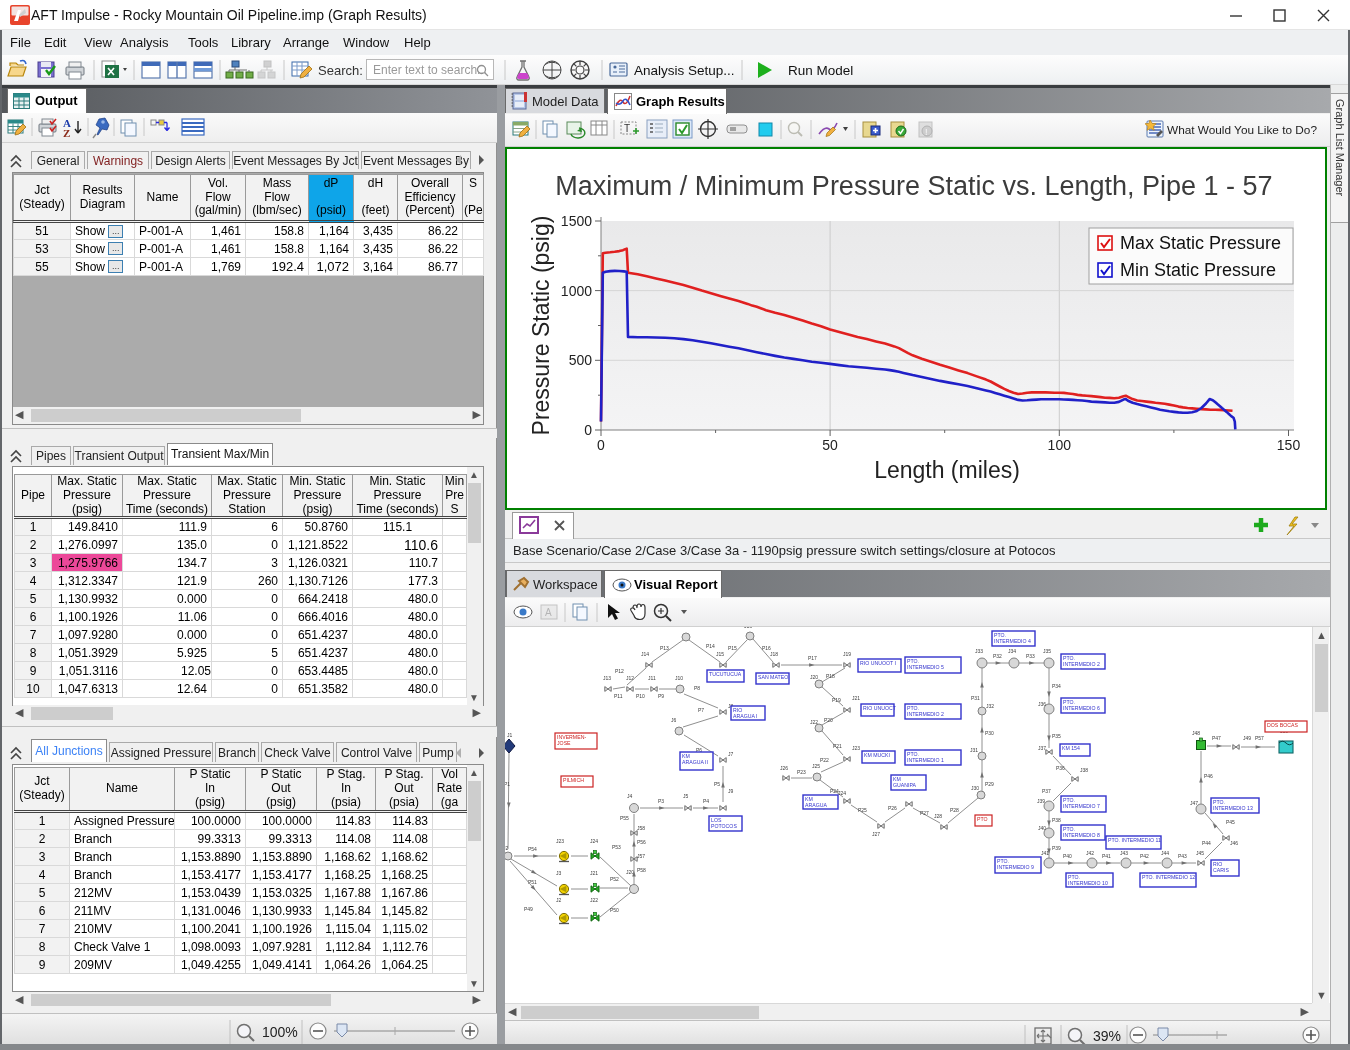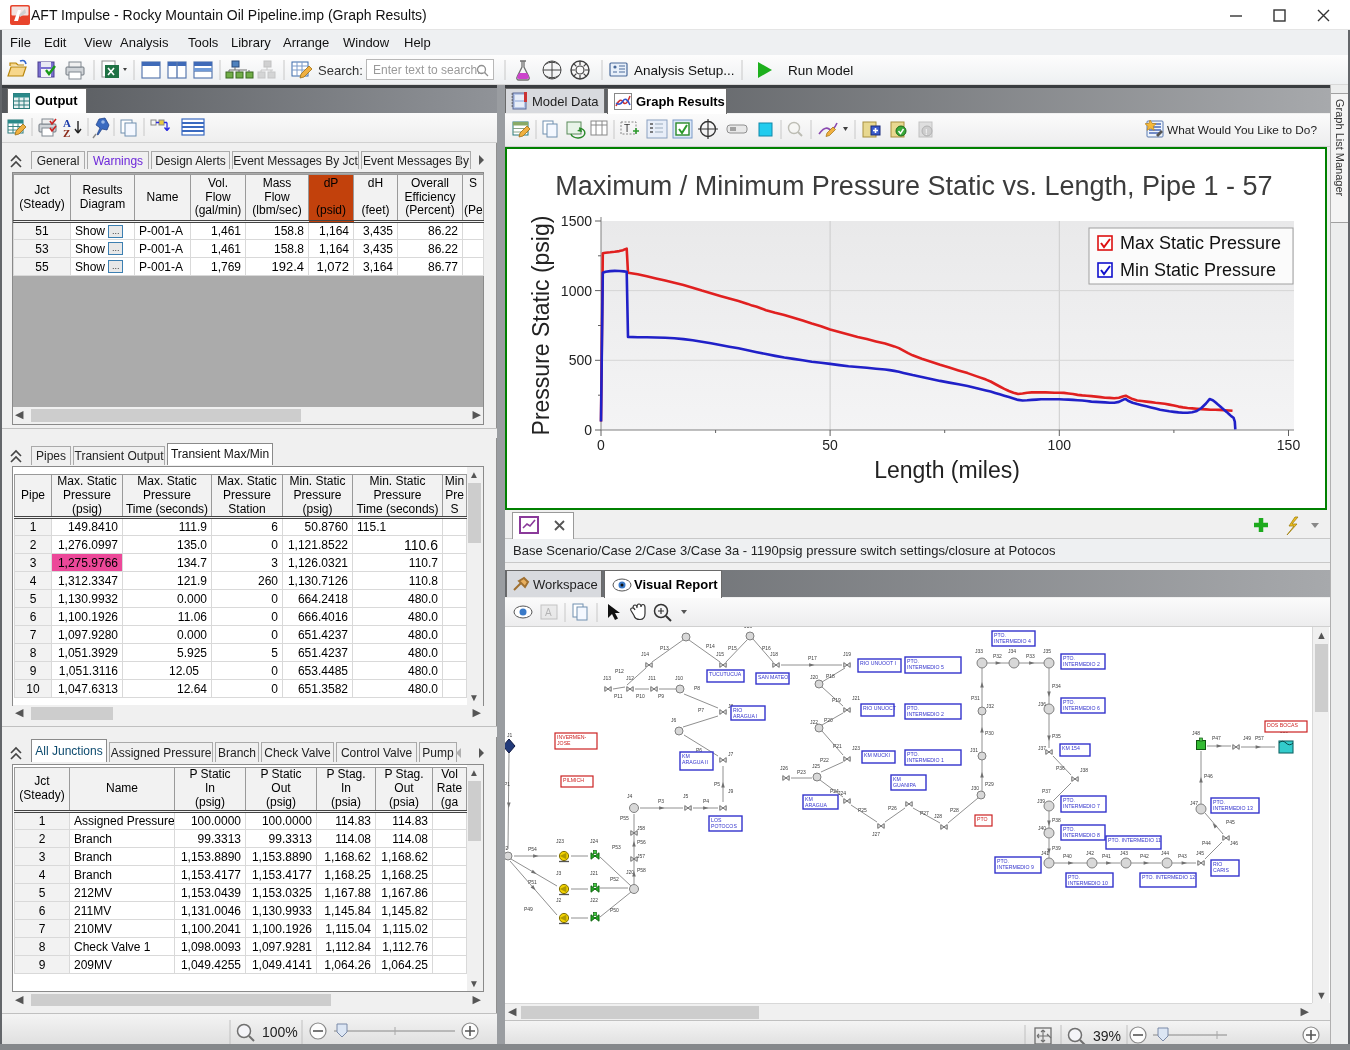--- a/index.html
+++ b/index.html
@@ -167,42 +167,42 @@
   <path d="M150 7.5 h3 M158 7.5 h3 M161 7.5 v8 m0 0 l-2.5 -3 m2.5 3 l2.5 -3" stroke="#2a2ae0" stroke-width="1.3" fill="none"></path>
  </g>
  <g>
   <rect x="176" y="4" width="22" height="16" fill="#fff" stroke="#3a6ac0" stroke-width="1.2"></rect>
   <path d="M176 8 h22 M176 12 h22 M176 16 h22" stroke="#3a6ac0" stroke-width="2"></path>
  </g>
 </svg>
       </div>
 </div>
 <div style="position:absolute;left:31px;top:151px;width:54px;height:18px;background:#f0f0f0;border:1px solid #aaa;border-bottom:none;text-align:center;font-size:12px;line-height:18px;color:#222;">General</div>
-    <div style="position:absolute;left:87px;top:151px;width:62px;height:18px;background:#f0f0f0;border:1px solid #aaa;border-bottom:none;text-align:center;font-size:12px;line-height:18px;color:#6d28d9;">Warnings</div>
+    <div style="position:absolute;left:87px;top:151px;width:62px;height:18px;background:#f0f0f0;border:1px solid #aaa;border-bottom:none;text-align:center;font-size:12px;line-height:18px;color:#7f1d1d;">Warnings</div>
     <div style="position:absolute;left:151px;top:151px;width:79px;height:18px;background:#f0f0f0;border:1px solid #aaa;border-bottom:none;text-align:center;font-size:12px;line-height:18px;color:#222;">Design Alerts</div>
     <div style="position:absolute;left:232px;top:151px;width:127px;height:18px;background:#f0f0f0;border:1px solid #aaa;border-bottom:none;text-align:center;font-size:12px;line-height:18px;color:#222;">Event Messages By Jct</div>
     <div style="position:absolute;left:361px;top:151px;width:110px;height:18px;background:#f0f0f0;border:1px solid #aaa;border-bottom:none;text-align:center;font-size:12px;line-height:18px;color:#222;">Event Messages By </div>
 <svg class="abs" style="left:8px;top:153px" width="20" height="16">
       <path d="M3 8 l5 -5 l5 5 M3 14 l5 -5 l5 5" stroke="#444" stroke-width="1.6" fill="none"></path>
     </svg>
 <svg class="abs" style="left:455px;top:153px" width="36" height="14">
       <path d="M6 2 l-5 5 l5 5 Z" fill="#b0b0b0"></path>
       <path d="M24 2 l5 5 l-5 5 Z" fill="#555"></path>
     </svg>
 <div class="abs" style="left:12px;top:172px;width:472px;height:253px;background:#ababab;border:1px solid #8a8a8a;"></div>
 <div style="position:absolute;left:13px;top:174px;width:470px;">
       <table style="border-collapse:collapse;table-layout:fixed;width:470px;font-family:'Liberation Sans',sans-serif;">
         <tbody>
           <tr>
             <td style="border:1px solid #9a9a9a;width:57px;height:47px;background:#f2f2f2;font-size:12px;text-align:center;vertical-align:middle;line-height:1.15;padding:0 1px;border-bottom:3px double #444;">Jct<br>(Steady)</td>
             <td style="border:1px solid #9a9a9a;width:64px;height:47px;background:#f2f2f2;font-size:12px;text-align:center;vertical-align:middle;line-height:1.15;padding:0 1px;border-bottom:3px double #444;">Results<br>Diagram</td>
             <td style="border:1px solid #9a9a9a;width:56px;height:47px;background:#f2f2f2;font-size:12px;text-align:center;vertical-align:middle;line-height:1.15;padding:0 1px;border-bottom:3px double #444;">Name</td>
             <td style="border:1px solid #9a9a9a;width:55px;height:47px;background:#f2f2f2;font-size:12px;text-align:center;vertical-align:middle;line-height:1.15;padding:0 1px;border-bottom:3px double #444;">Vol.<br>Flow<br>(gal/min)</td>
             <td style="border:1px solid #9a9a9a;width:63px;height:47px;background:#f2f2f2;font-size:12px;text-align:center;vertical-align:middle;line-height:1.15;padding:0 1px;border-bottom:3px double #444;">Mass<br>Flow<br>(lbm/sec)</td>
-            <td style="border:1px solid #9a9a9a;width:45px;height:47px;background:#c2410c;font-size:12px;text-align:center;vertical-align:middle;line-height:1.15;padding:0 1px;border-bottom:3px double #444;">dP<br><br>(psid)</td>
+            <td style="border:1px solid #9a9a9a;width:45px;height:47px;background:#0ea5e9;font-size:12px;text-align:center;vertical-align:middle;line-height:1.15;padding:0 1px;border-bottom:3px double #444;">dP<br><br>(psid)</td>
             <td style="border:1px solid #9a9a9a;width:44px;height:47px;background:#f2f2f2;font-size:12px;text-align:center;vertical-align:middle;line-height:1.15;padding:0 1px;border-bottom:3px double #444;">dH<br><br>(feet)</td>
             <td style="border:1px solid #9a9a9a;width:65px;height:47px;background:#f2f2f2;font-size:12px;text-align:center;vertical-align:middle;line-height:1.15;padding:0 1px;border-bottom:3px double #444;">Overall<br>Efficiency<br>(Percent)</td>
             <td style="border:1px solid #9a9a9a;width:21px;height:47px;background:#f2f2f2;font-size:12px;text-align:center;vertical-align:middle;line-height:1.15;padding:0 1px;border-bottom:3px double #444;">S<br><br>(Pe</td>
           </tr>
           <tr>
             <td style="border:1px solid #d9d9d9;width:57px;height:18px;background:#f2f2f2;font-size:12px;text-align:center;vertical-align:middle;padding:0 4px;white-space:nowrap;overflow:hidden;">51</td>
             <td style="border:1px solid #d9d9d9;width:64px;height:18px;background:#ffffff;font-size:12px;text-align:c;vertical-align:middle;padding:0 4px;white-space:nowrap;overflow:hidden;"><span style="display:inline-block;vertical-align:middle;">Show</span> <span style="display:inline-block;vertical-align:middle;width:15px;height:13px;border:1.5px solid #3c7fb1;background:#e8e8e8;font-size:9px;line-height:10px;text-align:center;color:#333;">...</span></td>
             <td style="border:1px solid #d9d9d9;border-left:1.5px solid #333;width:56px;height:18px;background:#ffffff;font-size:12px;text-align:c;vertical-align:middle;padding:0 4px;white-space:nowrap;overflow:hidden;">P-001-A</td>
             <td style="border:1px solid #d9d9d9;width:55px;height:18px;background:#ffffff;font-size:12px;text-align:right;vertical-align:middle;padding:0 4px;white-space:nowrap;overflow:hidden;">1,461</td>
             <td style="border:1px solid #d9d9d9;width:63px;height:18px;background:#ffffff;font-size:12px;text-align:right;vertical-align:middle;padding:0 4px;white-space:nowrap;overflow:hidden;">158.8</td>
@@ -260,21 +260,21 @@
             <td style="border:1px solid #9a9a9a;width:70px;height:42px;background:#f2f2f2;font-size:12px;text-align:center;vertical-align:middle;line-height:1.15;padding:0 1px;border-bottom:3px double #444;">Min. Static<br>Pressure<br>(psig)</td>
             <td style="border:1px solid #9a9a9a;width:90px;height:42px;background:#f2f2f2;font-size:12px;text-align:center;vertical-align:middle;line-height:1.15;padding:0 1px;border-bottom:3px double #444;">Min. Static<br>Pressure<br>Time (seconds)</td>
             <td style="border:1px solid #9a9a9a;width:24px;height:42px;background:#f2f2f2;font-size:12px;text-align:center;vertical-align:middle;line-height:1.15;padding:0 1px;border-bottom:3px double #444;">Min<br>Pre<br>S</td>
           </tr>
           <tr>
             <td style="border:1px solid #d9d9d9;width:37px;height:18px;background:#f2f2f2;font-size:12px;text-align:center;vertical-align:middle;padding:0 4px;white-space:nowrap;overflow:hidden;">1</td>
             <td style="border:1px solid #d9d9d9;border-left:1.5px solid #333;width:71px;height:18px;background:#ffffff;font-size:12px;text-align:right;vertical-align:middle;padding:0 4px;white-space:nowrap;overflow:hidden;">149.8410</td>
             <td style="border:1px solid #d9d9d9;width:89px;height:18px;background:#ffffff;font-size:12px;text-align:right;vertical-align:middle;padding:0 4px;white-space:nowrap;overflow:hidden;">111.9</td>
             <td style="border:1px solid #d9d9d9;width:71px;height:18px;background:#ffffff;font-size:12px;text-align:right;vertical-align:middle;padding:0 4px;white-space:nowrap;overflow:hidden;">6</td>
             <td style="border:1px solid #d9d9d9;border-left:1.5px solid #333;width:70px;height:18px;background:#ffffff;font-size:12px;text-align:right;vertical-align:middle;padding:0 4px;white-space:nowrap;overflow:hidden;">50.8760</td>
-            <td style="border:1px solid #d9d9d9;width:90px;height:18px;background:#ffffff;font-size:12px;text-align:left;vertical-align:middle;padding:0 4px;white-space:nowrap;overflow:hidden;">115.1</td>
+            <td style="border:1px solid #d9d9d9;width:90px;height:18px;background:#ffffff;font-size:12px;text-align:center;vertical-align:middle;padding:0 4px;white-space:nowrap;overflow:hidden;">115.1</td>
             <td style="border:1px solid #d9d9d9;width:24px;height:18px;background:#ffffff;font-size:12px;text-align:right;vertical-align:middle;padding:0 4px;white-space:nowrap;overflow:hidden;"></td>
           </tr>
           <tr>
             <td style="border:1px solid #d9d9d9;width:37px;height:18px;background:#f2f2f2;font-size:12px;text-align:center;vertical-align:middle;padding:0 4px;white-space:nowrap;overflow:hidden;">2</td>
             <td style="border:1px solid #d9d9d9;border-left:1.5px solid #333;width:71px;height:18px;background:#ffffff;font-size:12px;text-align:right;vertical-align:middle;padding:0 4px;white-space:nowrap;overflow:hidden;">1,276.0997</td>
             <td style="border:1px solid #d9d9d9;width:89px;height:18px;background:#ffffff;font-size:12px;text-align:right;vertical-align:middle;padding:0 4px;white-space:nowrap;overflow:hidden;">135.0</td>
             <td style="border:1px solid #d9d9d9;width:71px;height:18px;background:#ffffff;font-size:12px;text-align:right;vertical-align:middle;padding:0 4px;white-space:nowrap;overflow:hidden;">0</td>
             <td style="border:1px solid #d9d9d9;border-left:1.5px solid #333;width:70px;height:18px;background:#ffffff;font-size:12px;text-align:right;vertical-align:middle;padding:0 4px;white-space:nowrap;overflow:hidden;">1,121.8522</td>
             <td style="border:1px solid #d9d9d9;width:90px;height:18px;background:#ffffff;font-size:14px;text-align:right;vertical-align:middle;padding:0 4px;white-space:nowrap;overflow:hidden;">110.6</td>
             <td style="border:1px solid #d9d9d9;width:24px;height:18px;background:#ffffff;font-size:12px;text-align:right;vertical-align:middle;padding:0 4px;white-space:nowrap;overflow:hidden;"></td>
@@ -287,21 +287,21 @@
             <td style="border:1px solid #d9d9d9;border-left:1.5px solid #333;width:70px;height:18px;background:#ffffff;font-size:12px;text-align:right;vertical-align:middle;padding:0 4px;white-space:nowrap;overflow:hidden;">1,126.0321</td>
             <td style="border:1px solid #d9d9d9;width:90px;height:18px;background:#ffffff;font-size:12px;text-align:right;vertical-align:middle;padding:0 4px;white-space:nowrap;overflow:hidden;">110.7</td>
             <td style="border:1px solid #d9d9d9;width:24px;height:18px;background:#ffffff;font-size:12px;text-align:right;vertical-align:middle;padding:0 4px;white-space:nowrap;overflow:hidden;"></td>
           </tr>
           <tr>
             <td style="border:1px solid #d9d9d9;width:37px;height:18px;background:#f2f2f2;font-size:12px;text-align:center;vertical-align:middle;padding:0 4px;white-space:nowrap;overflow:hidden;">4</td>
             <td style="border:1px solid #d9d9d9;border-left:1.5px solid #333;width:71px;height:18px;background:#ffffff;font-size:12px;text-align:right;vertical-align:middle;padding:0 4px;white-space:nowrap;overflow:hidden;">1,312.3347</td>
             <td style="border:1px solid #d9d9d9;width:89px;height:18px;background:#ffffff;font-size:12px;text-align:right;vertical-align:middle;padding:0 4px;white-space:nowrap;overflow:hidden;">121.9</td>
             <td style="border:1px solid #d9d9d9;width:71px;height:18px;background:#ffffff;font-size:12px;text-align:right;vertical-align:middle;padding:0 4px;white-space:nowrap;overflow:hidden;">260</td>
             <td style="border:1px solid #d9d9d9;border-left:1.5px solid #333;width:70px;height:18px;background:#ffffff;font-size:12px;text-align:right;vertical-align:middle;padding:0 4px;white-space:nowrap;overflow:hidden;">1,130.7126</td>
-            <td style="border:1px solid #d9d9d9;width:90px;height:18px;background:#ffffff;font-size:12px;text-align:right;vertical-align:middle;padding:0 4px;white-space:nowrap;overflow:hidden;">110.8</td>
+            <td style="border:1px solid #d9d9d9;width:90px;height:18px;background:#ffffff;font-size:12px;text-align:right;vertical-align:middle;padding:0 4px;white-space:nowrap;overflow:hidden;">177.3</td>
             <td style="border:1px solid #d9d9d9;width:24px;height:18px;background:#ffffff;font-size:12px;text-align:right;vertical-align:middle;padding:0 4px;white-space:nowrap;overflow:hidden;"></td>
           </tr>
           <tr>
             <td style="border:1px solid #d9d9d9;width:37px;height:18px;background:#f2f2f2;font-size:12px;text-align:center;vertical-align:middle;padding:0 4px;white-space:nowrap;overflow:hidden;">5</td>
             <td style="border:1px solid #d9d9d9;border-left:1.5px solid #333;width:71px;height:18px;background:#ffffff;font-size:12px;text-align:right;vertical-align:middle;padding:0 4px;white-space:nowrap;overflow:hidden;">1,130.9932</td>
             <td style="border:1px solid #d9d9d9;width:89px;height:18px;background:#ffffff;font-size:12px;text-align:right;vertical-align:middle;padding:0 4px;white-space:nowrap;overflow:hidden;">0.000</td>
             <td style="border:1px solid #d9d9d9;width:71px;height:18px;background:#ffffff;font-size:12px;text-align:right;vertical-align:middle;padding:0 4px;white-space:nowrap;overflow:hidden;">0</td>
             <td style="border:1px solid #d9d9d9;border-left:1.5px solid #333;width:70px;height:18px;background:#ffffff;font-size:12px;text-align:right;vertical-align:middle;padding:0 4px;white-space:nowrap;overflow:hidden;">664.2418</td>
             <td style="border:1px solid #d9d9d9;width:90px;height:18px;background:#ffffff;font-size:12px;text-align:right;vertical-align:middle;padding:0 4px;white-space:nowrap;overflow:hidden;">480.0</td>
             <td style="border:1px solid #d9d9d9;width:24px;height:18px;background:#ffffff;font-size:12px;text-align:right;vertical-align:middle;padding:0 4px;white-space:nowrap;overflow:hidden;"></td>
@@ -329,21 +329,21 @@
             <td style="border:1px solid #d9d9d9;border-left:1.5px solid #333;width:71px;height:18px;background:#ffffff;font-size:12px;text-align:right;vertical-align:middle;padding:0 4px;white-space:nowrap;overflow:hidden;">1,051.3929</td>
             <td style="border:1px solid #d9d9d9;width:89px;height:18px;background:#ffffff;font-size:12px;text-align:right;vertical-align:middle;padding:0 4px;white-space:nowrap;overflow:hidden;">5.925</td>
             <td style="border:1px solid #d9d9d9;width:71px;height:18px;background:#ffffff;font-size:12px;text-align:right;vertical-align:middle;padding:0 4px;white-space:nowrap;overflow:hidden;">5</td>
             <td style="border:1px solid #d9d9d9;border-left:1.5px solid #333;width:70px;height:18px;background:#ffffff;font-size:12px;text-align:right;vertical-align:middle;padding:0 4px;white-space:nowrap;overflow:hidden;">651.4237</td>
             <td style="border:1px solid #d9d9d9;width:90px;height:18px;background:#ffffff;font-size:12px;text-align:right;vertical-align:middle;padding:0 4px;white-space:nowrap;overflow:hidden;">480.0</td>
             <td style="border:1px solid #d9d9d9;width:24px;height:18px;background:#ffffff;font-size:12px;text-align:right;vertical-align:middle;padding:0 4px;white-space:nowrap;overflow:hidden;"></td>
           </tr>
           <tr>
             <td style="border:1px solid #d9d9d9;width:37px;height:18px;background:#f2f2f2;font-size:12px;text-align:center;vertical-align:middle;padding:0 4px;white-space:nowrap;overflow:hidden;">9</td>
             <td style="border:1px solid #d9d9d9;border-left:1.5px solid #333;width:71px;height:18px;background:#ffffff;font-size:12px;text-align:right;vertical-align:middle;padding:0 4px;white-space:nowrap;overflow:hidden;">1,051.3116</td>
-            <td style="border:1px solid #d9d9d9;width:89px;height:18px;background:#ffffff;font-size:12px;text-align:right;vertical-align:middle;padding:0 12px;white-space:nowrap;overflow:hidden;">12.05</td>
+            <td style="border:1px solid #d9d9d9;width:89px;height:18px;background:#ffffff;font-size:12px;text-align:right;vertical-align:middle;padding:0 0;white-space:nowrap;overflow:hidden;">12.05</td>
             <td style="border:1px solid #d9d9d9;width:71px;height:18px;background:#ffffff;font-size:12px;text-align:right;vertical-align:middle;padding:0 4px;white-space:nowrap;overflow:hidden;">0</td>
             <td style="border:1px solid #d9d9d9;border-left:1.5px solid #333;width:70px;height:18px;background:#ffffff;font-size:12px;text-align:right;vertical-align:middle;padding:0 4px;white-space:nowrap;overflow:hidden;">653.4485</td>
             <td style="border:1px solid #d9d9d9;width:90px;height:18px;background:#ffffff;font-size:12px;text-align:right;vertical-align:middle;padding:0 4px;white-space:nowrap;overflow:hidden;">480.0</td>
             <td style="border:1px solid #d9d9d9;width:24px;height:18px;background:#ffffff;font-size:12px;text-align:right;vertical-align:middle;padding:0 4px;white-space:nowrap;overflow:hidden;"></td>
           </tr>
           <tr>
             <td style="border:1px solid #d9d9d9;width:37px;height:18px;background:#f2f2f2;font-size:12px;text-align:center;vertical-align:middle;padding:0 4px;white-space:nowrap;overflow:hidden;">10</td>
             <td style="border:1px solid #d9d9d9;border-left:1.5px solid #333;width:71px;height:18px;background:#ffffff;font-size:12px;text-align:right;vertical-align:middle;padding:0 4px;white-space:nowrap;overflow:hidden;">1,047.6313</td>
             <td style="border:1px solid #d9d9d9;width:89px;height:18px;background:#ffffff;font-size:12px;text-align:right;vertical-align:middle;padding:0 4px;white-space:nowrap;overflow:hidden;">12.64</td>
             <td style="border:1px solid #d9d9d9;width:71px;height:18px;background:#ffffff;font-size:12px;text-align:right;vertical-align:middle;padding:0 4px;white-space:nowrap;overflow:hidden;">0</td>
@@ -358,21 +358,21 @@
       <div style="position:absolute;left:2px;top:2px;font-size:10px;color:#555;">▲</div>
       <div style="position:absolute;left:2px;bottom:2px;font-size:10px;color:#555;">▼</div>
       <div style="position:absolute;left:1px;top:16px;width:13px;height:60px;background:#cdcdcd;"></div>
     </div>
 <div class="abs" style="left:13px;top:705px;width:470px;height:17px;background:#f0f0f0;">
       <div style="position:absolute;left:2px;top:1px;font-size:11px;color:#555;">◀</div>
       <div style="position:absolute;right:2px;top:1px;font-size:11px;color:#555;">▶</div>
       <div style="position:absolute;left:18px;top:2px;width:82px;height:13px;background:#cdcdcd;"></div>
     </div>
 <div class="abs" style="left:0;top:726px;width:497px;height:11px;background:#f0f0f0;border-top:1px solid #c0c0c0;"></div>
-<div style="position:absolute;left:31px;top:739px;width:76px;height:23px;background:#fff;border:1px solid #8a8a8a;border-bottom:none;z-index:3;text-align:center;font-size:12px;line-height:22px;color:#0c4a6e;">All Junctions</div>
+<div style="position:absolute;left:31px;top:739px;width:76px;height:23px;background:#fff;border:1px solid #8a8a8a;border-bottom:none;z-index:3;text-align:center;font-size:12px;line-height:22px;color:#3b82f6;">All Junctions</div>
     <div style="position:absolute;left:109px;top:742px;width:104px;height:20px;background:#f0f0f0;border:1px solid #aaa;border-bottom:none;text-align:center;font-size:12px;line-height:20px;color:#222;">Assigned Pressure</div>
     <div style="position:absolute;left:215px;top:742px;width:44px;height:20px;background:#f0f0f0;border:1px solid #aaa;border-bottom:none;text-align:center;font-size:12px;line-height:20px;color:#222;">Branch</div>
     <div style="position:absolute;left:261px;top:742px;width:73px;height:20px;background:#f0f0f0;border:1px solid #aaa;border-bottom:none;text-align:center;font-size:12px;line-height:20px;color:#222;">Check Valve</div>
     <div style="position:absolute;left:336px;top:742px;width:81px;height:20px;background:#f0f0f0;border:1px solid #aaa;border-bottom:none;text-align:center;font-size:12px;line-height:20px;color:#222;">Control Valve</div>
     <div style="position:absolute;left:419px;top:742px;width:38px;height:20px;background:#f0f0f0;border:1px solid #aaa;border-bottom:none;text-align:center;font-size:12px;line-height:20px;color:#222;">Pump</div>
 <svg class="abs" style="left:8px;top:745px" width="20" height="16">
       <path d="M3 8 l5 -5 l5 5 M3 14 l5 -5 l5 5" stroke="#444" stroke-width="1.6" fill="none"></path>
     </svg>
 <svg class="abs" style="left:455px;top:746px" width="36" height="14">
       <path d="M6 2 l-5 5 l5 5 Z" fill="#b0b0b0"></path>

